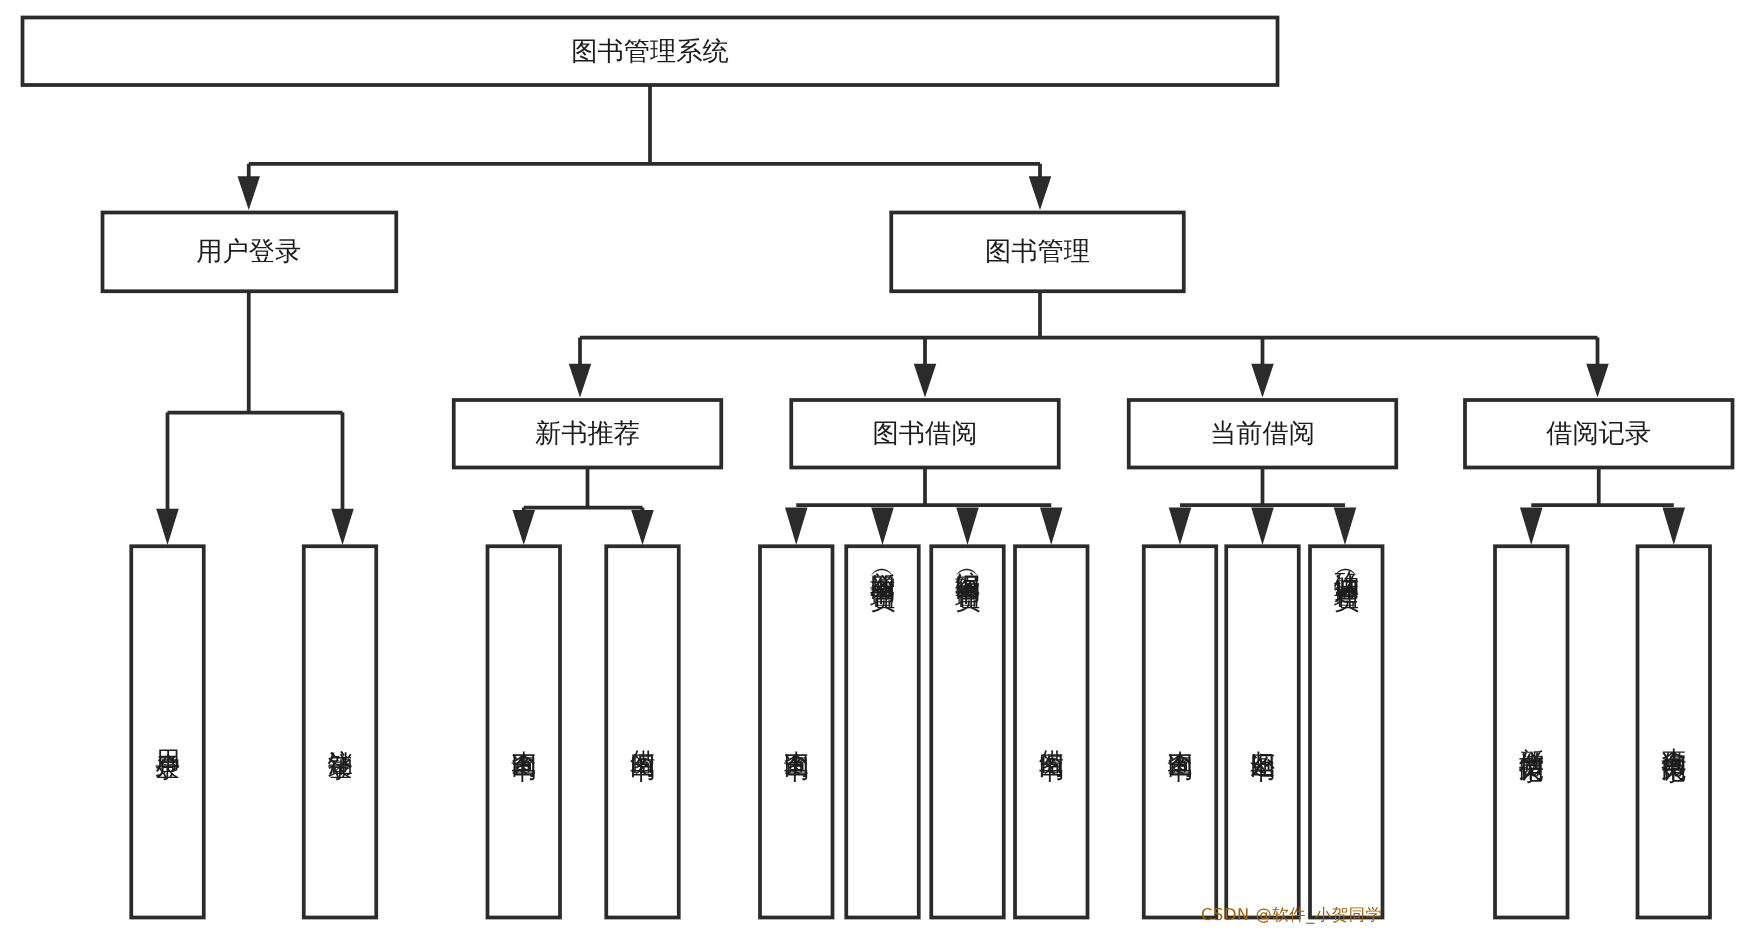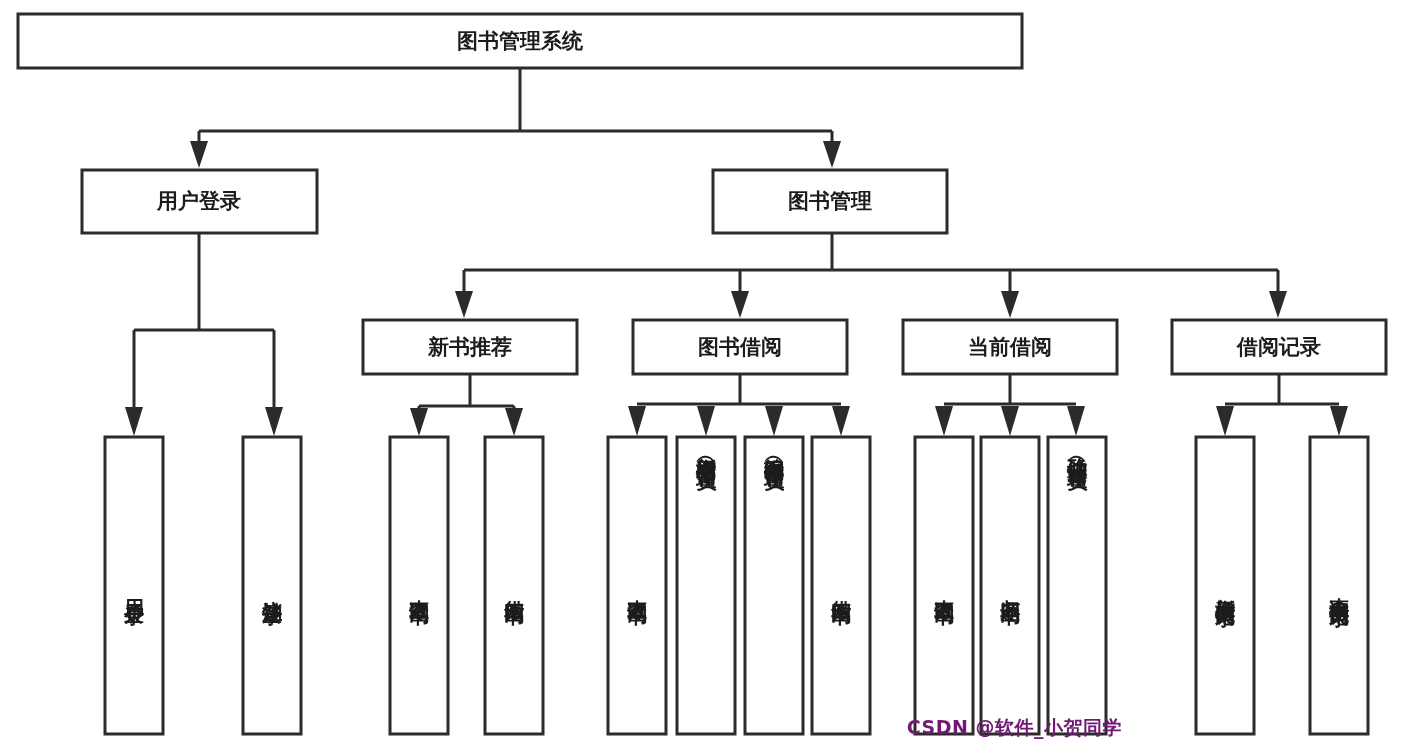--- a/index.html
+++ b/index.html
@@ -12,21 +12,20 @@
     width: 1405px;
     height: 747px;
     overflow: hidden;
     font-family: "DejaVu Sans", "Liberation Sans", sans-serif;
   }
   #diagram-root {
     position: relative;
     width: 1128px;
     height: 747px;
     background: #ffffff;
-    font-weight: bold;
   }
   svg#tree-svg {
     position: absolute;
     left: 0;
     top: 0;
     width: 1405px;
     height: 747px;
     display: block;
   }
   .node-box {
@@ -74,25 +73,25 @@
     line-height: 1.08;
     letter-spacing: 2px;
     color: #1c1c1c;
     white-space: nowrap;
   }
   .vlabel.centered {
     align-self: center;
   }
   .watermark {
     position: absolute;
-    right: 6px;
+    right: 22px;
     bottom: 6px;
     font-family: "DejaVu Sans", "Liberation Sans", sans-serif;
-    font-size: 19px;
-    color: #701a75;
+    font-size: 13px;
+    color: #a16207;
     letter-spacing: 0.5px;
     white-space: nowrap;
     pointer-events: none;
   }
 </style>
 </head>
 <body>
 
 <div id="diagram-root">
 

